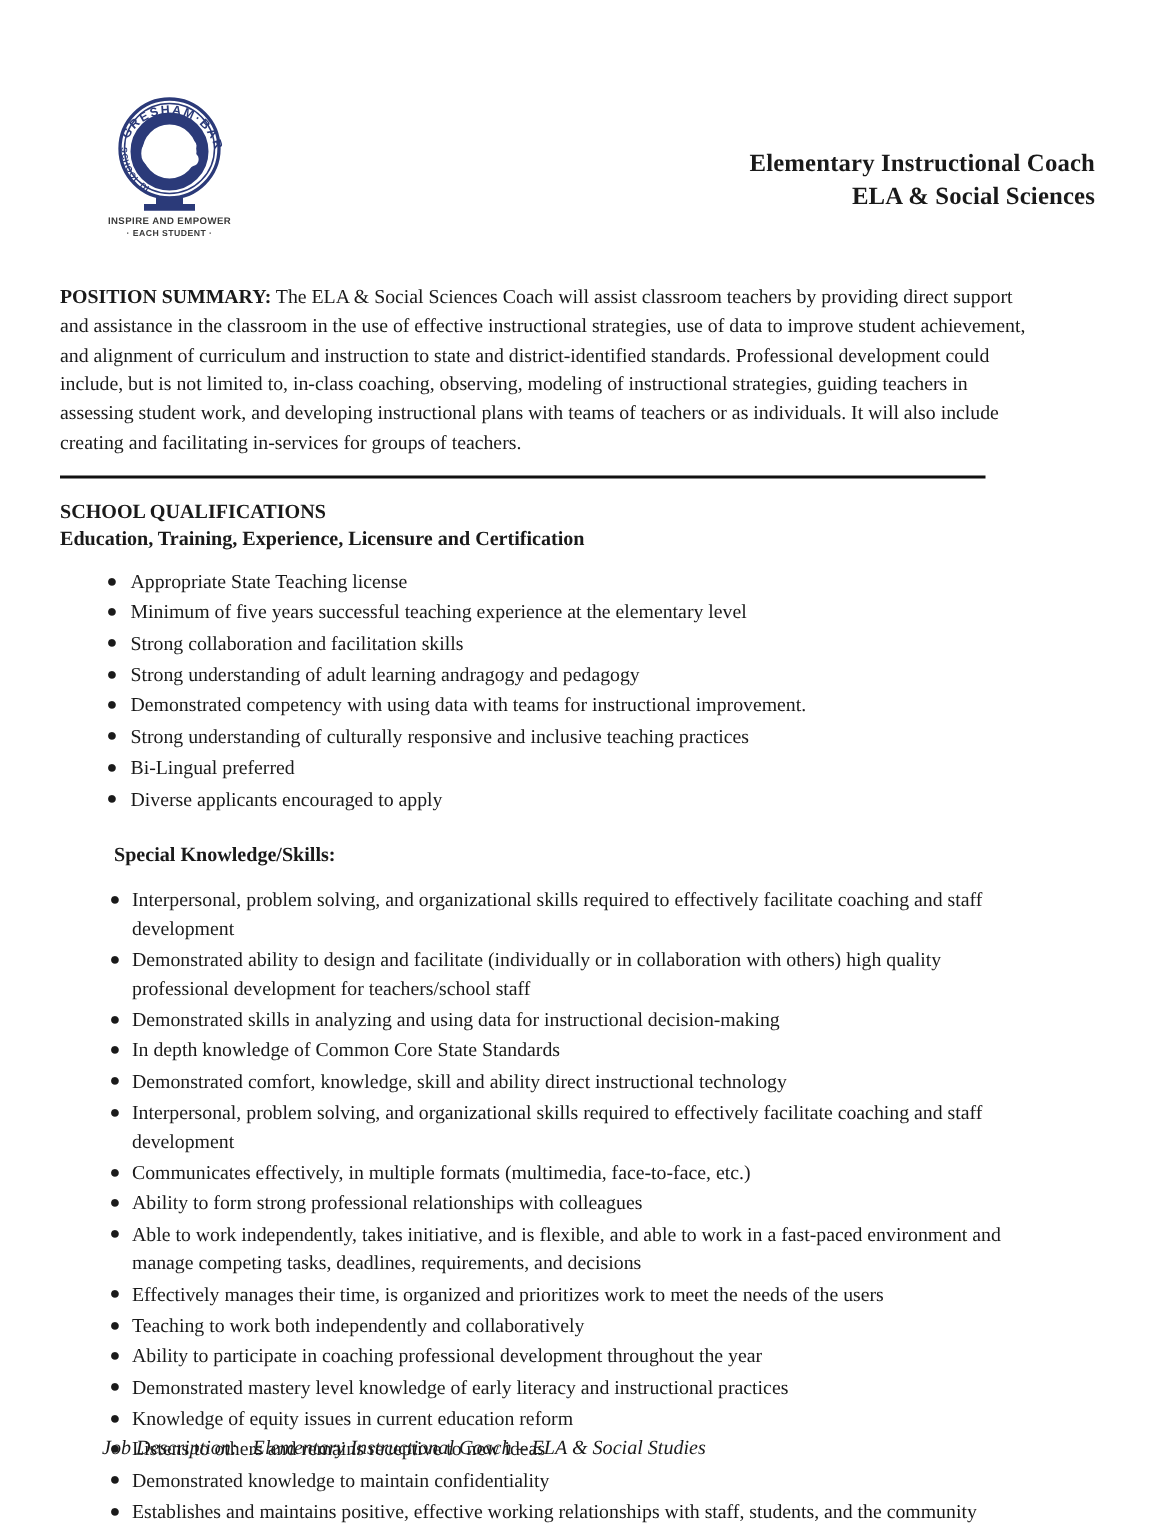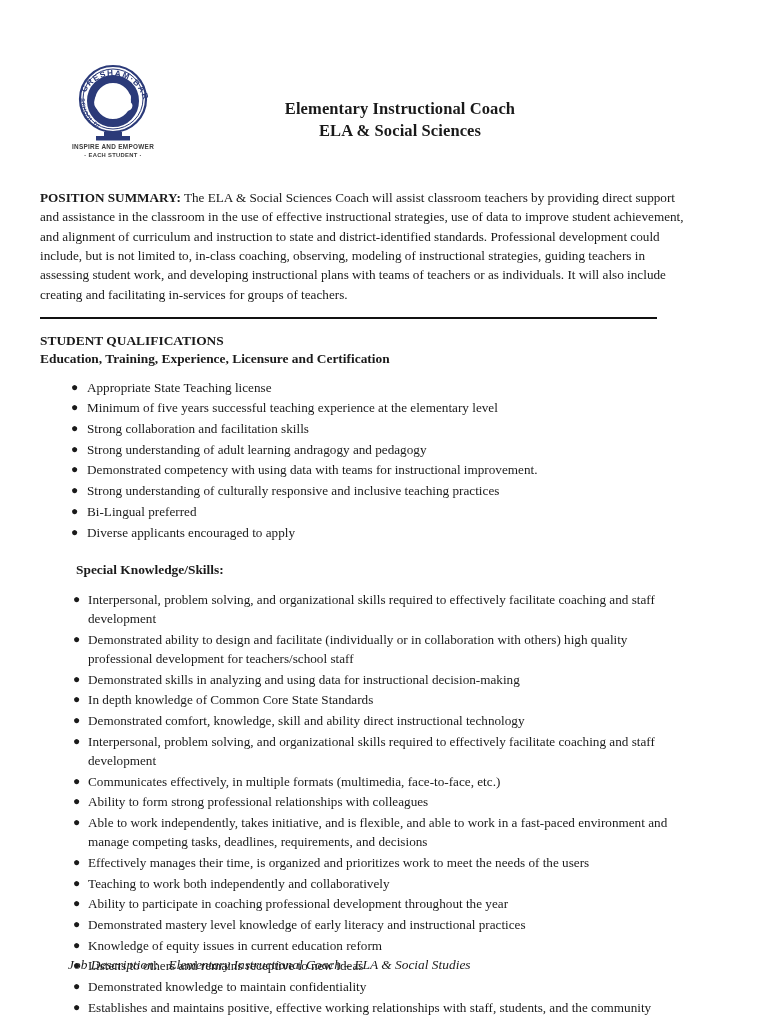--- a/index.html
+++ b/index.html
@@ -32,21 +32,21 @@
   .logo {
     position: absolute;
     left: 68px;
     top: 52px;
     width: 90px;
     height: 112px;
   }
   .logo svg { display: block; }
 
   .title-block {
-    text-align: center;
+    text-align: right;
     padding-left: 70px;
     padding-right: 40px;
     padding-top: 50px;
   }
   .title-line {
     font-weight: bold;
     font-size: 16.5px;
     letter-spacing: 0.1px;
     line-height: 1.32;
   }
@@ -166,21 +166,21 @@
     </div>
   </div>
 
   <div class="content">
 
     <p class="summary"><b>POSITION SUMMARY:</b><span>  The ELA &amp; Social Sciences Coach will assist classroom teachers by providing direct support and assistance in the classroom in the use of effective instructional strategies, use of data to improve student achievement, and alignment of curriculum and instruction to state and district-identified standards.  Professional development could include, but is not limited to, in-class coaching, observing, modeling of instructional strategies, guiding teachers in assessing student work, and developing instructional plans with teams of teachers or as individuals. It will also include creating and facilitating in-services for groups of teachers.</span></p>
 
     <hr class="rule">
 
     <div class="section-head">
-      <span>STUDENT QUALIFICATIONS</span>
+      <span>SCHOOL QUALIFICATIONS</span>
       <span class="sub">Education, Training, Experience, Licensure and Certification</span>
     </div>
 
     <ul class="bullets quals">
       <li>
           <span class="dot">●</span>
           <span class="txt">Appropriate State Teaching license</span>
         </li>
       <li>
           <span class="dot">●</span>

